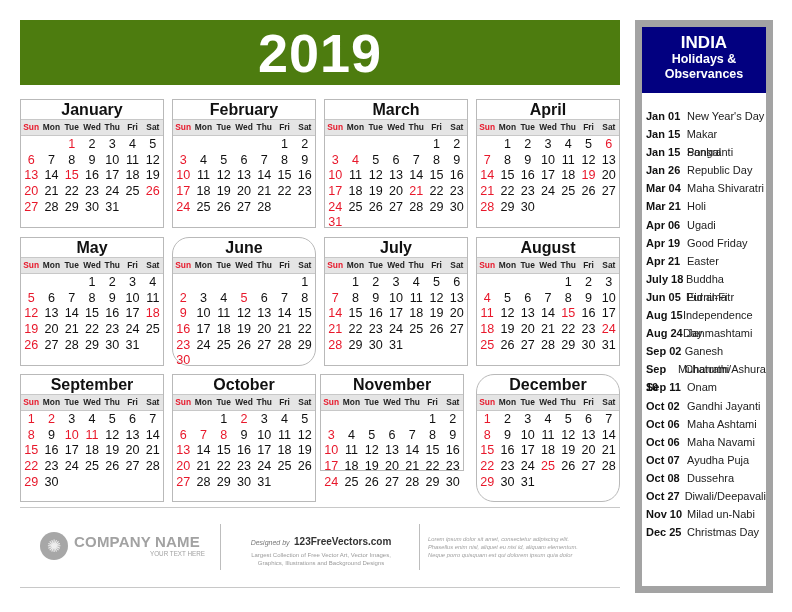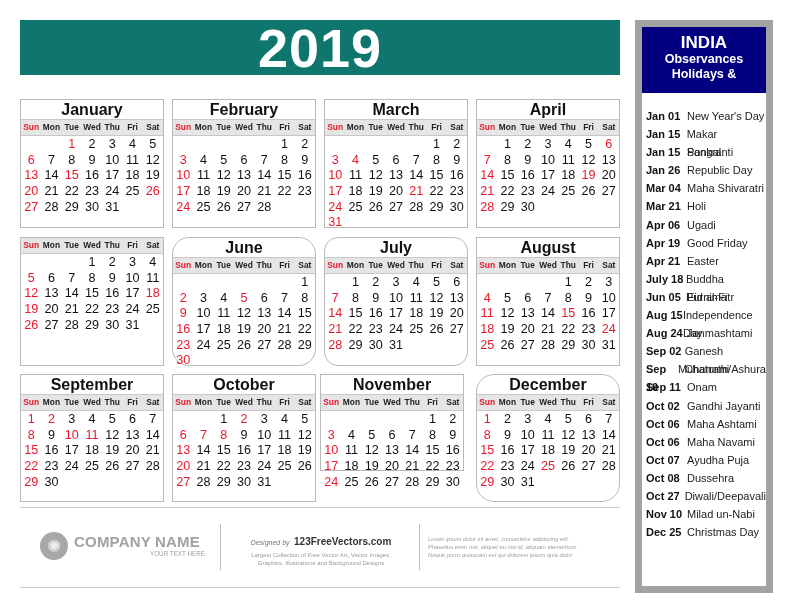--- a/index.html
+++ b/index.html
@@ -1,17 +1,17 @@
 <!DOCTYPE html>
 <html><head>
 <meta charset="utf-8">
 <style>
   html, body { margin:0; padding:0; background:#ffffff; }
   body { width:792px; height:612px; position:relative; overflow:hidden; font-family:"Liberation Sans", sans-serif; color:#111; }
-  .banner { position:absolute; left:20px; top:20px; width:600px; height:55px; background:#0f766e; display:flex; align-items:center; justify-content:center; }
+  .banner { position:absolute; left:20px; top:20px; width:600px; height:65px; background:#4d7c0f; display:flex; align-items:center; justify-content:center; }
   .banner .year { color:#fff; font-weight:bold; font-size:54px; letter-spacing:1px; line-height:1; }
   .month { position:absolute; width:144px; border:1px solid #b9b9b9; background:#fff; box-sizing:border-box; }
   .month .mname { height:19px; line-height:19px; text-align:center; font-weight:bold; font-size:16px; border-bottom:1px solid #c8c8c8; }
   .month .dows { display:grid; grid-template-columns:repeat(7,1fr); height:15px; line-height:15px; font-size:8.4px; font-weight:bold; background:#e5e5e5; border-bottom:1px solid #c8c8c8; text-align:center; color:#222; }
   .month .dows .sun { color:#e8182b; }
   .month .days { display:grid; grid-template-columns:repeat(7,1fr); grid-auto-rows:15.7px; padding-top:1px; font-size:12.6px; text-align:center; line-height:15.7px; }
   .day.red { color:#e8182b; }
   .panel { position:absolute; left:635px; top:20px; width:138px; height:573px; border:7px solid #a3a3a3; box-sizing:border-box; }
   .panel .phead { background:#020080; color:#fff; text-align:center; height:66px; padding-top:6px; box-sizing:border-box; }
   .panel .phead .country { font-size:17px; font-weight:bold; line-height:19px; }
@@ -222,20 +222,21 @@
         <span class="day">24</span>
         <span class="day">25</span>
         <span class="day">26</span>
         <span class="day">27</span>
         <span class="day red">28</span>
         <span class="day">29</span>
         <span class="day">30</span>
       </div>
     </div>
     <div class="month" style="left: 20px; top: 237px; height: 129px;">
+      <div class="mname">May</div>
       <div class="dows">
         <span class="sun">Sun</span>
         <span>Mon</span>
         <span>Tue</span>
         <span>Wed</span>
         <span>Thu</span>
         <span>Fri</span>
         <span>Sat</span>
       </div>
       <div class="days">
@@ -318,21 +319,21 @@
         <span class="day red">23</span>
         <span class="day">24</span>
         <span class="day">25</span>
         <span class="day">26</span>
         <span class="day">27</span>
         <span class="day">28</span>
         <span class="day">29</span>
         <span class="day red">30</span>
       </div>
     </div>
-    <div class="month" style="left: 324px; top: 237px; height: 129px; border-radius: 14px;">
+    <div class="month" style="left: 324px; top: 237px; height: 129px;">
       <div class="mname">July</div>
       <div class="dows">
         <span class="sun">Sun</span>
         <span>Mon</span>
         <span>Tue</span>
         <span>Wed</span>
         <span>Thu</span>
         <span>Fri</span>
         <span>Sat</span>
       </div>
@@ -603,22 +604,22 @@
         <span class="day red">29</span>
         <span class="day">30</span>
         <span class="day">31</span>
       </div>
     </div>
   </div>
 
 <div class="panel">
   <div class="phead">
     <div class="country">INDIA</div>
+    <div class="sub">Holidays &amp;</div>
     <div class="sub">Observances</div>
-    <div class="sub">Holidays &amp;</div>
   </div>
   <div class="hol-list" id="hol-list">
       <div class="hol">
         <span class="d">Jan 01</span>
         <span class="n">New Year's Day</span>
       </div>
       <div class="hol">
         <span class="d">Jan 15</span>
         <span class="n">Makar Sankranti</span>
       </div>

